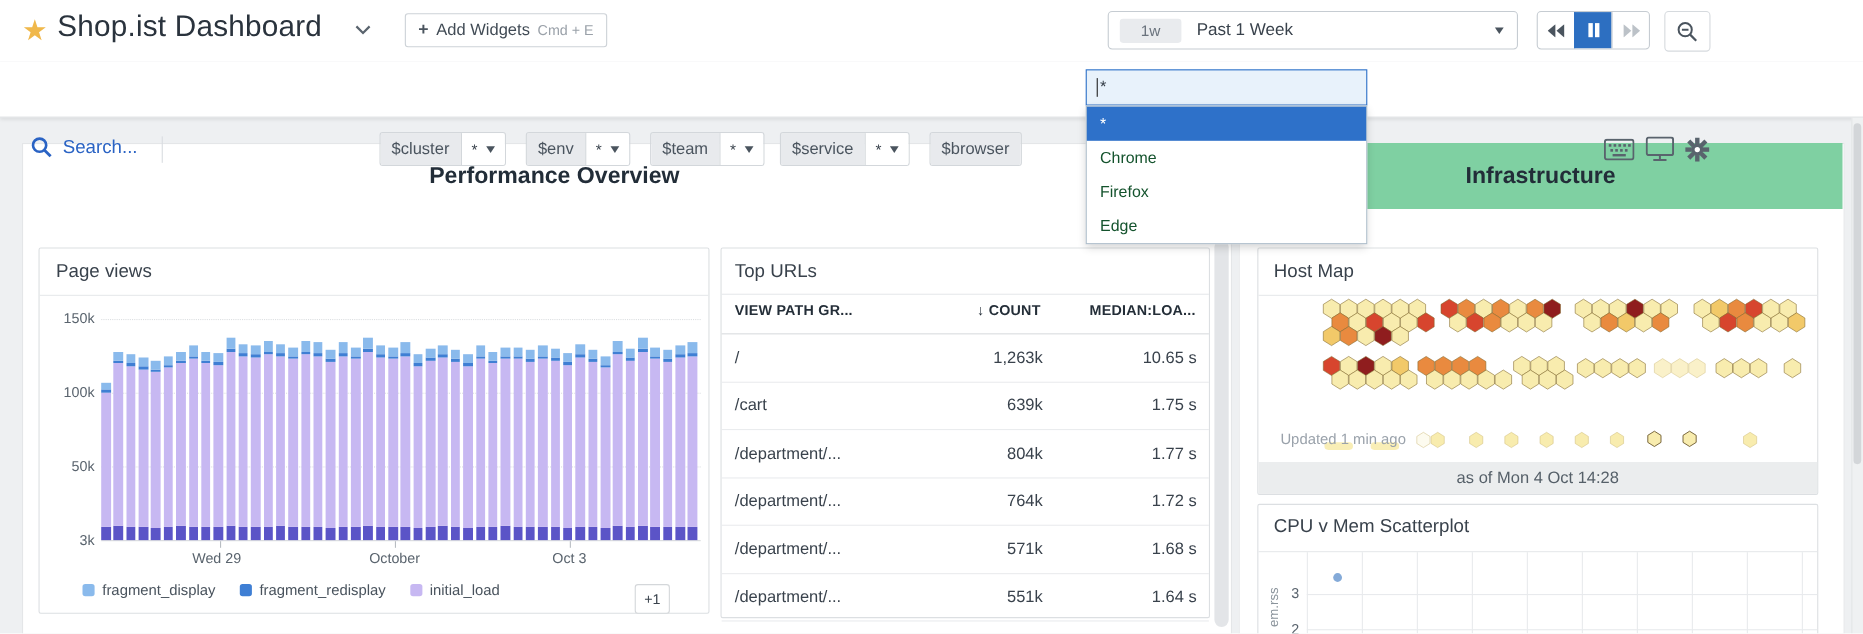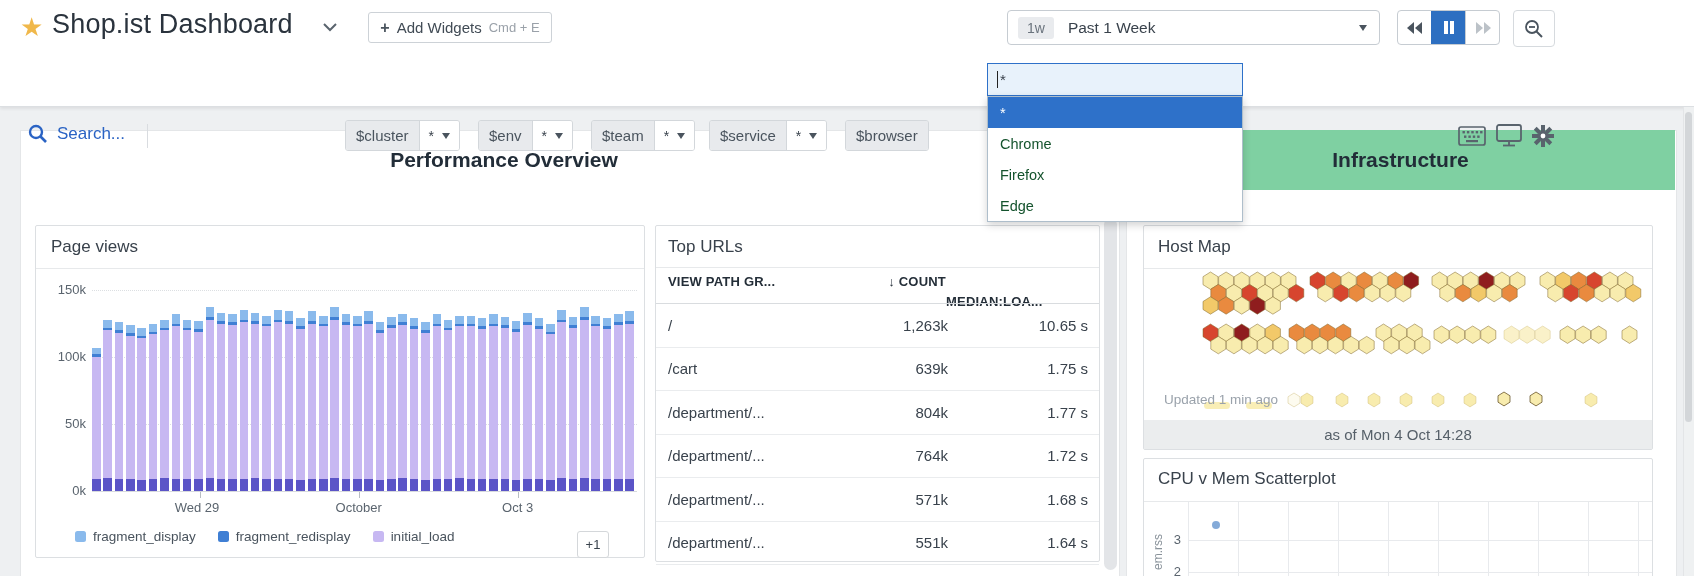--- a/index.html
+++ b/index.html
@@ -11,21 +11,21 @@
   .star{left:20px;top:12px;font-size:26px;color:#f0b84b;line-height:30px;}
   .dash-title{left:52px;top:9px;font-size:27px;color:#2a333d;letter-spacing:.2px;}
   .title-caret{left:322px;top:22px;}
   .add-widgets{left:368px;top:12px;width:184px;height:31px;background:#fff;border:1px solid #cdd2d7;border-radius:3px;
                display:flex;align-items:center;justify-content:center;gap:7px;box-sizing:border-box;cursor:pointer;}
   .aw-plus{font-size:16px;font-weight:bold;color:#4a545e;line-height:16px;}
   .aw-label{font-size:15px;color:#414b55;}
   .aw-short{font-size:13px;color:#9aa1a9;}
   .time-combo{left:1007px;top:10px;width:373px;height:35px;background:#fff;border:1px solid #c6ccd2;border-radius:4px;
               display:flex;align-items:center;box-sizing:border-box;cursor:pointer;}
-  .time-badge{margin-left:10px;background:#e9ebee;color:#6a737d;font-size:14px;padding:3px 9px;border-radius:3px;}
+  .time-badge{margin-left:10px;background:#e9ebee;color:#6a737d;font-size:14px;padding:3px 19px;border-radius:3px;}
   .time-label{margin-left:14px;font-size:15.5px;color:#39424c;}
   .time-caret{margin-left:auto;margin-right:12px;}
   .playback{left:1397px;top:10px;width:103px;height:35px;border:1px solid #c6ccd2;border-radius:4px;background:#fff;
             display:flex;box-sizing:border-box;overflow:hidden;}
   .pb-seg{width:34.3px;display:flex;align-items:center;justify-content:center;cursor:pointer;}
   .pb-seg+.pb-seg{border-left:1px solid #c6ccd2;}
   .pb-pause{background:#2d6fc1;border-left:1px solid #2d6fc1 !important;}
   .zoomout-btn{left:1513px;top:10px;width:40px;height:35px;border:1px solid #d6dade;border-radius:4px;background:#fff;
                display:flex;align-items:center;justify-content:center;cursor:pointer;}
   
@@ -460,21 +460,21 @@
       </div>
     </div>
   <div class="abs leg-overflow">+1</div>
 
   <div class="abs widget w-topurls"></div>
   <div class="abs widget-title" style="left:668px;top:237px;">Top URLs</div>
   <div class="abs w-sep" style="left:656px;top:267px;width:443px;"></div>
   <div class="abs tu-header">
     <span style="width:168px;">VIEW PATH GR...</span>
     <span style="width:110px;text-align:right;"><span>↓</span>&nbsp;<span>COUNT</span></span>
-    <span style="width:141px;text-align:left;margin-top:20px;">MEDIAN:LOA...</span>
+    <span style="width:141px;text-align:right;">MEDIAN:LOA...</span>
   </div>
   <div class="abs tu-hsep"></div>
   <div class="abs" id="tu-rows">
       <div class="tu-row">
         <span class="tu-path">/</span>
         <span class="tu-count">1,263k</span>
         <span class="tu-median">10.65 s</span>
       </div>
       <div class="tu-row">
         <span class="tu-path">/cart</span>
@@ -648,21 +648,21 @@
       <div class="bd-option">Chrome</div>
       <div class="bd-option">Firefox</div>
       <div class="bd-option">Edge</div>
     </div>
 
   <div class="abs page-scroll-track"></div>
   <div class="abs page-scroll-thumb"></div>
 <div class="abs ylab" style="left: 40px; top: 282px;">150k</div>
     <div class="abs ylab" style="left: 40px; top: 349px;">100k</div>
     <div class="abs ylab" style="left: 40px; top: 416px;">50k</div>
-    <div class="abs ylab" style="left: 40px; top: 483px;">0k</div>
+    <div class="abs ylab" style="left: 40px; top: 483px;">3k</div>
     <div class="abs gridline" style="left: 92px; top: 290px; width: 545px;"></div>
     <div class="abs gridline" style="left: 92px; top: 357px; width: 545px;"></div>
     <div class="abs gridline" style="left: 92px; top: 424px; width: 545px;"></div>
     <div class="abs baseline" style="left: 92px; top: 491px; width: 545px;"></div>
     <div class="abs xtick-line" style="left: 199.825px; top: 492px;"></div>
     <div class="abs xtick-label" style="left: 157px; top: 500px;">Wed 29</div>
     <div class="abs xtick-line" style="left: 358.725px; top: 492px;"></div>
     <div class="abs xtick-label" style="left: 318.725px; top: 500px;">October</div>
     <div class="abs xtick-line" style="left: 517.625px; top: 492px;"></div>
     <div class="abs xtick-label" style="left: 477.625px; top: 500px;">Oct 3</div>

